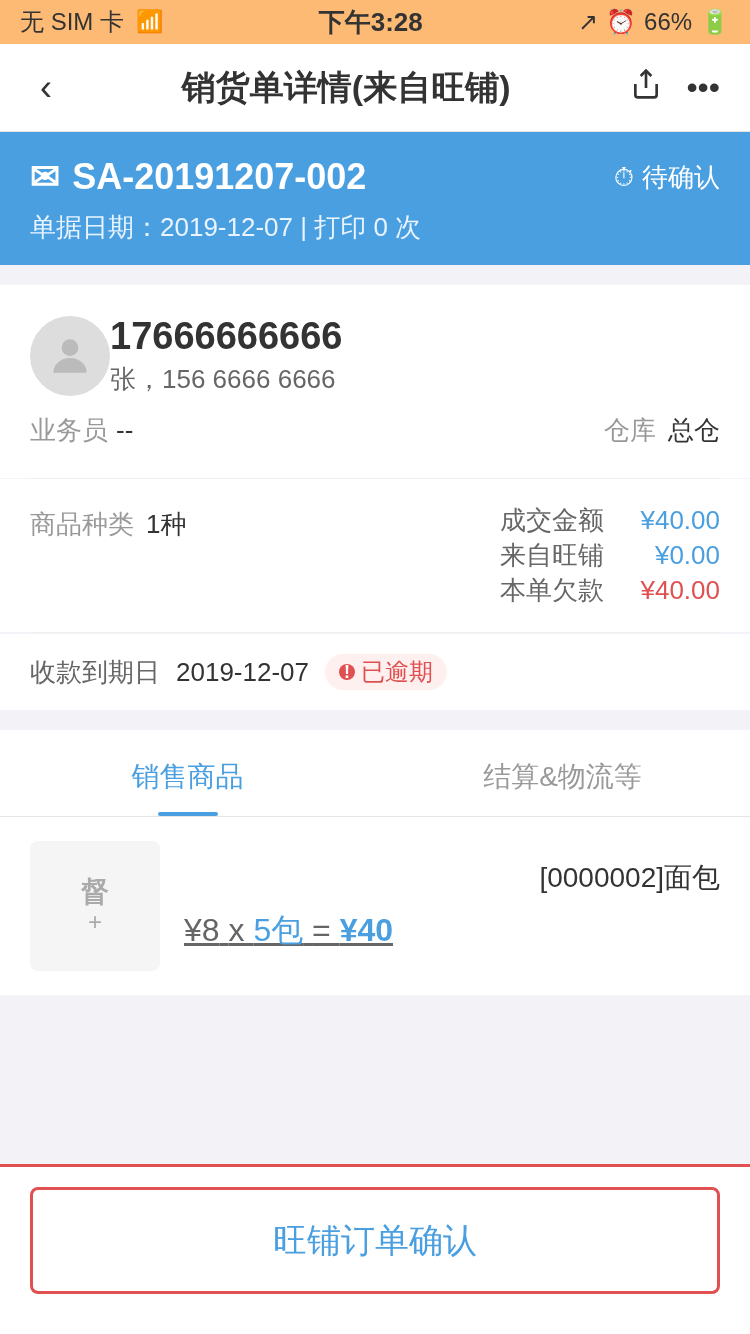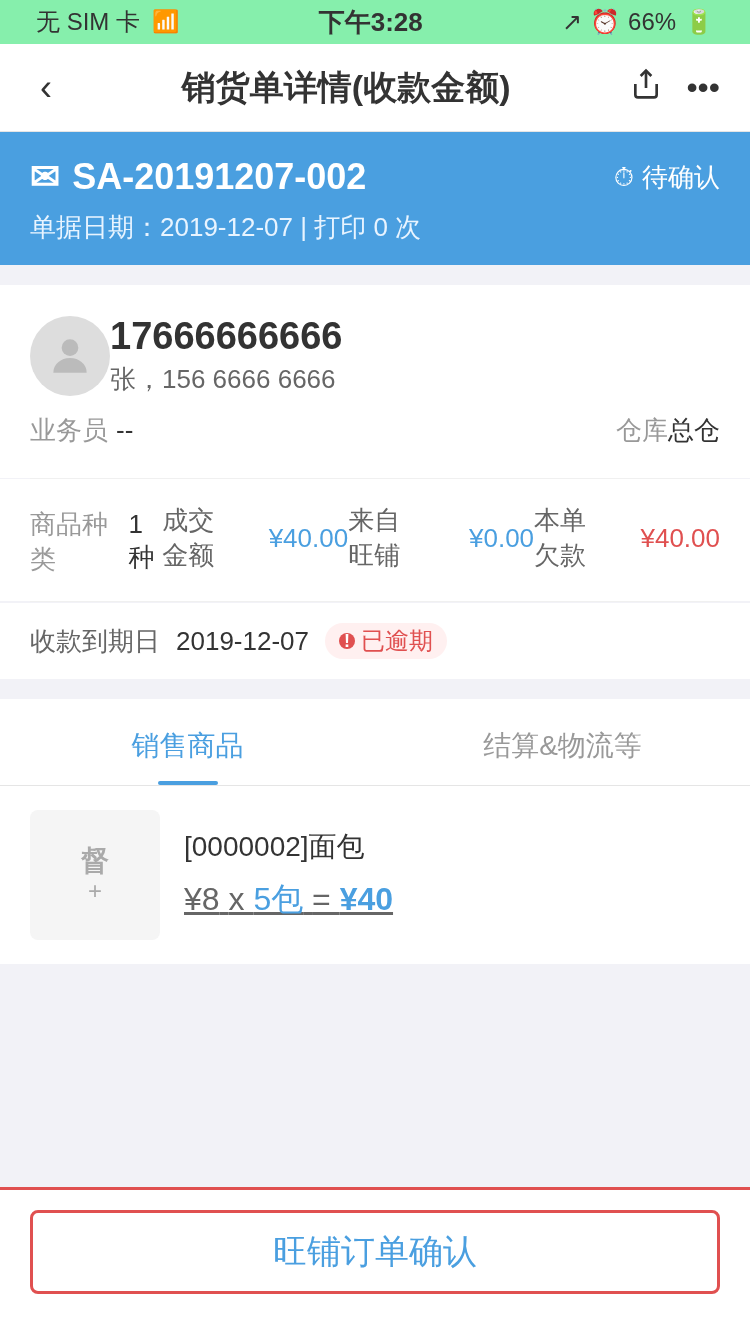--- a/index.html
+++ b/index.html
@@ -11,25 +11,25 @@
       font-family: -apple-system, "PingFang SC", "Helvetica Neue", Arial, sans-serif;
       font-size: 28px;
       color: #333;
       position: relative;
     }
 
     
     .status-bar {
       width: 750px;
       height: 44px;
-      background: #86efac;
+      background: #fdba74;
       display: flex;
       align-items: center;
       justify-content: space-between;
-      padding: 0 36px;
+      padding: 0 20px;
       font-size: 24px;
       font-weight: 500;
     }
     .status-left { display: flex; align-items: center; gap: 12px; }
     .status-center { font-size: 26px; font-weight: 600; }
     .status-right { display: flex; align-items: center; gap: 8px; font-size: 24px; }
     .wifi-icon { font-size: 22px; }
 
     
     .nav-bar {
@@ -158,21 +158,21 @@
       display: flex;
       align-items: center;
       gap: 12px;
       font-size: 26px;
       color: #666;
       padding-top: 4px;
     }
     .goods-type-value { color: #333; font-size: 26px; }
     .amounts-col {
       display: flex;
-      flex-direction: row;
+      flex-direction: column;
       align-items: flex-end;
       gap: 0;
     }
     .amount-row {
       display: flex;
       align-items: center;
       gap: 16px;
       font-size: 26px;
     }
     .amount-label { color: #666; }
@@ -276,20 +276,21 @@
       text-align: center;
       line-height: 1.2;
     }
     .product-info {
       flex: 1;
     }
     .product-name {
       font-size: 28px;
       color: #333;
       margin-bottom: 12px;
+      text-align: right;
     }
     .product-price-row {
       font-size: 32px;
       color: #666;
       text-decoration: underline;
     }
     .price-highlight { color: #4a9fe0; font-weight: 600; }
     .qty-highlight { color: #4a9fe0; }
 
     
@@ -303,21 +304,21 @@
       position: fixed;
       bottom: 0;
       left: 0;
       width: 750px;
       background: #fff;
       padding: 20px 30px 40px;
       border-top: 3px solid #e05050;
     }
     .confirm-btn {
       width: 100%;
-      height: 84px;
+      height: 107px;
       background: #fff;
       border: 3px solid #e05050;
       border-radius: 8px;
       font-size: 34px;
       color: #4a9fe0;
       cursor: pointer;
       display: flex;
       align-items: center;
       justify-content: center;
       font-weight: 500;
@@ -335,21 +336,21 @@
   <div class="status-right">
     <span>↗</span>
     <span>⏰</span>
     <span>66%</span>
     <span>🔋</span>
   </div>
 </div>
 
 <div class="nav-bar">
   <span class="nav-back">‹</span>
-  <span class="nav-title">销货单详情(收款金额)</span>
+  <span class="nav-title">销货单详情(来自旺铺)</span>
   <div class="nav-actions">
     <span class="nav-action-icon">
       <svg width="32" height="32" viewBox="0 0 24 24" fill="none" stroke="#333" stroke-width="2">
         <path d="M4 12v8a2 2 0 002 2h12a2 2 0 002-2v-8"></path>
         <polyline points="16 6 12 2 8 6"></polyline>
         <line x1="12" y1="2" x2="12" y2="15"></line>
       </svg>
     </span>
     <span class="nav-action-icon">•••</span>
   </div>
@@ -380,21 +381,21 @@
     <div>
       <div class="customer-phone">17666666666</div>
       <div class="customer-name">张，156 6666 6666</div>
     </div>
   </div>
   <div class="customer-meta-row">
     <span class="meta-label">业务员</span>
     <span class="meta-value">--</span>
     <span class="meta-spacer"></span>
     <span class="meta-label">仓库</span>
-    <span class="meta-value" style="margin-left:0">总仓</span>
+    <span class="meta-value" style="margin-left:12px">总仓</span>
   </div>
 </div>
 
 <hr class="divider-line">
 
 <div class="amount-section">
   <div class="goods-type">
     <span class="meta-label">商品种类</span>
     <span class="goods-type-value">1种</span>
   </div>

